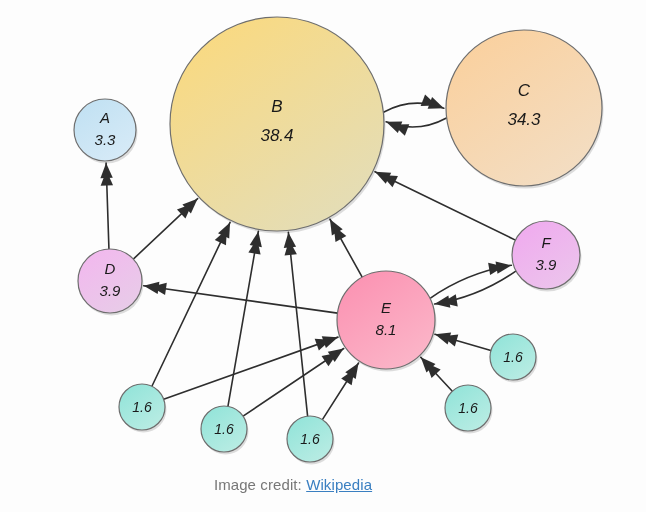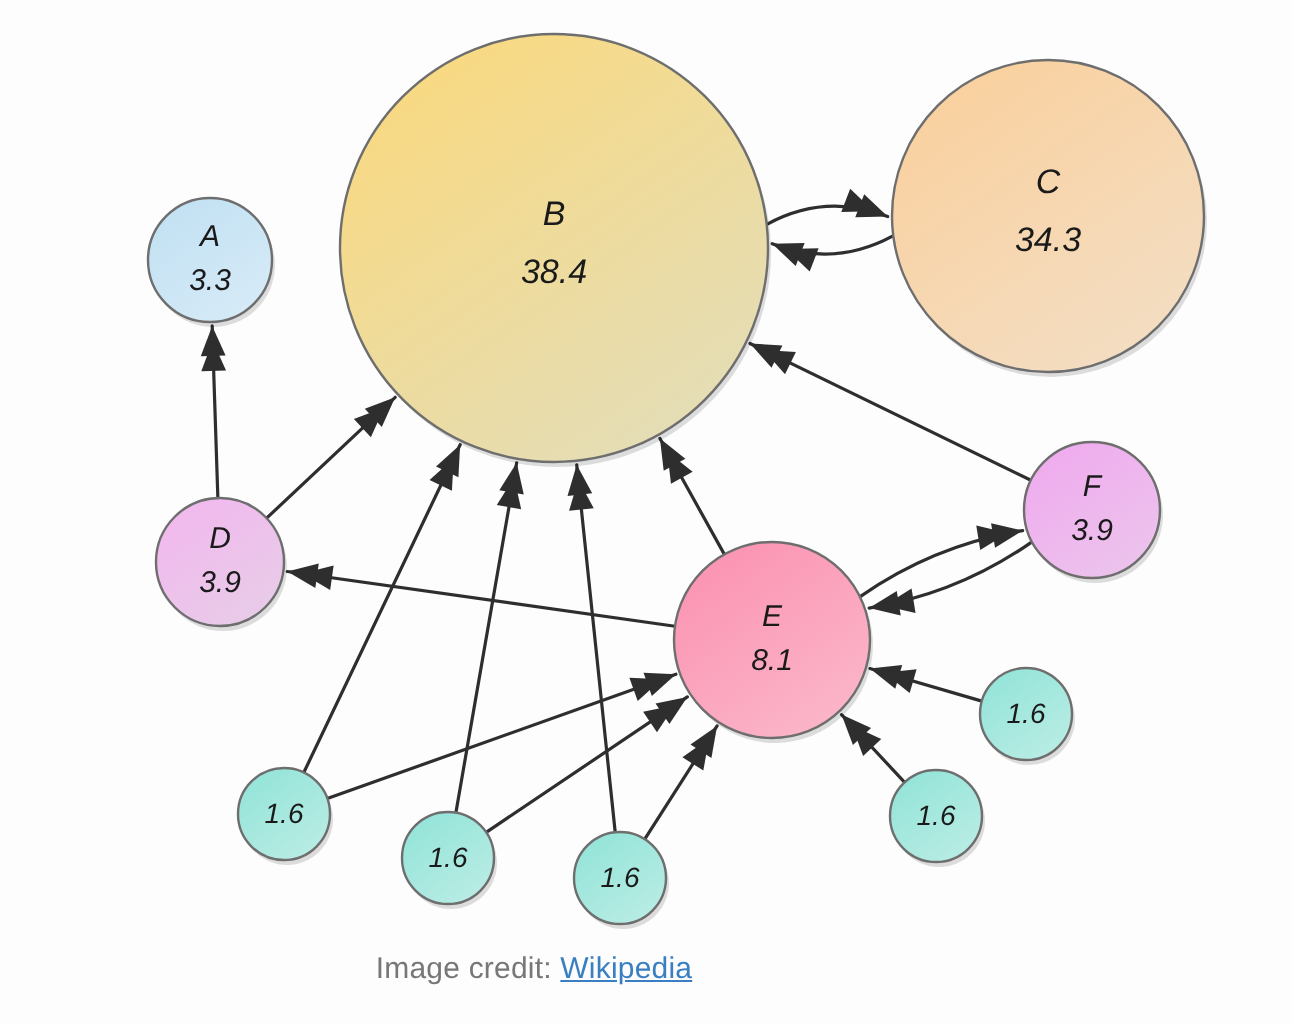--- a/index.html
+++ b/index.html
@@ -56,20 +56,21 @@
   #caption {
     position: absolute;
     left: 0;
     top: 476px;
     width: 534px;
     text-align: center;
     font-family: "Liberation Sans", sans-serif;
     font-size: 15px;
     color: #777777;
     letter-spacing: 0.1px;
+    padding-left: 26px;
   }
   #caption a,
   #caption .credit-link {
     color: #3a7fc1;
     text-decoration: underline;
     cursor: pointer;
   }
 </style>
 </head>
 <body>

